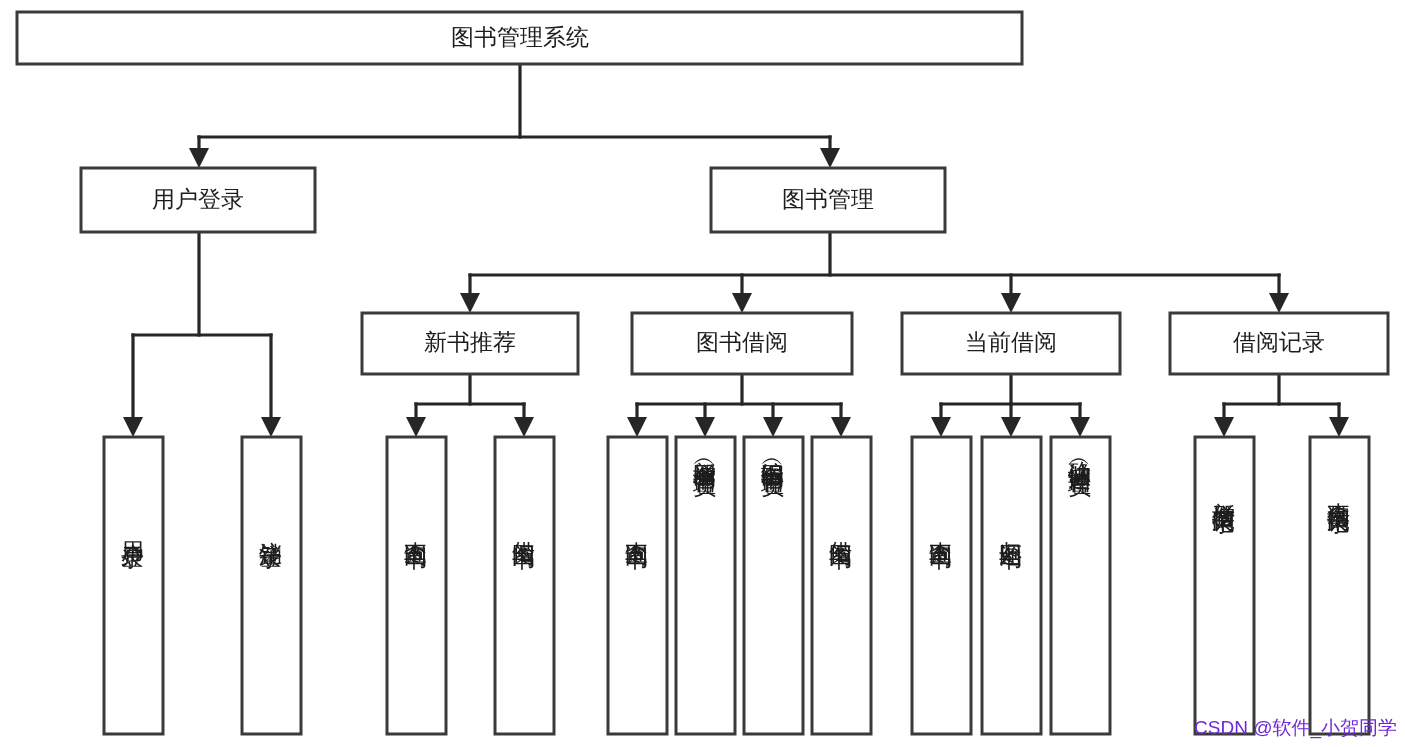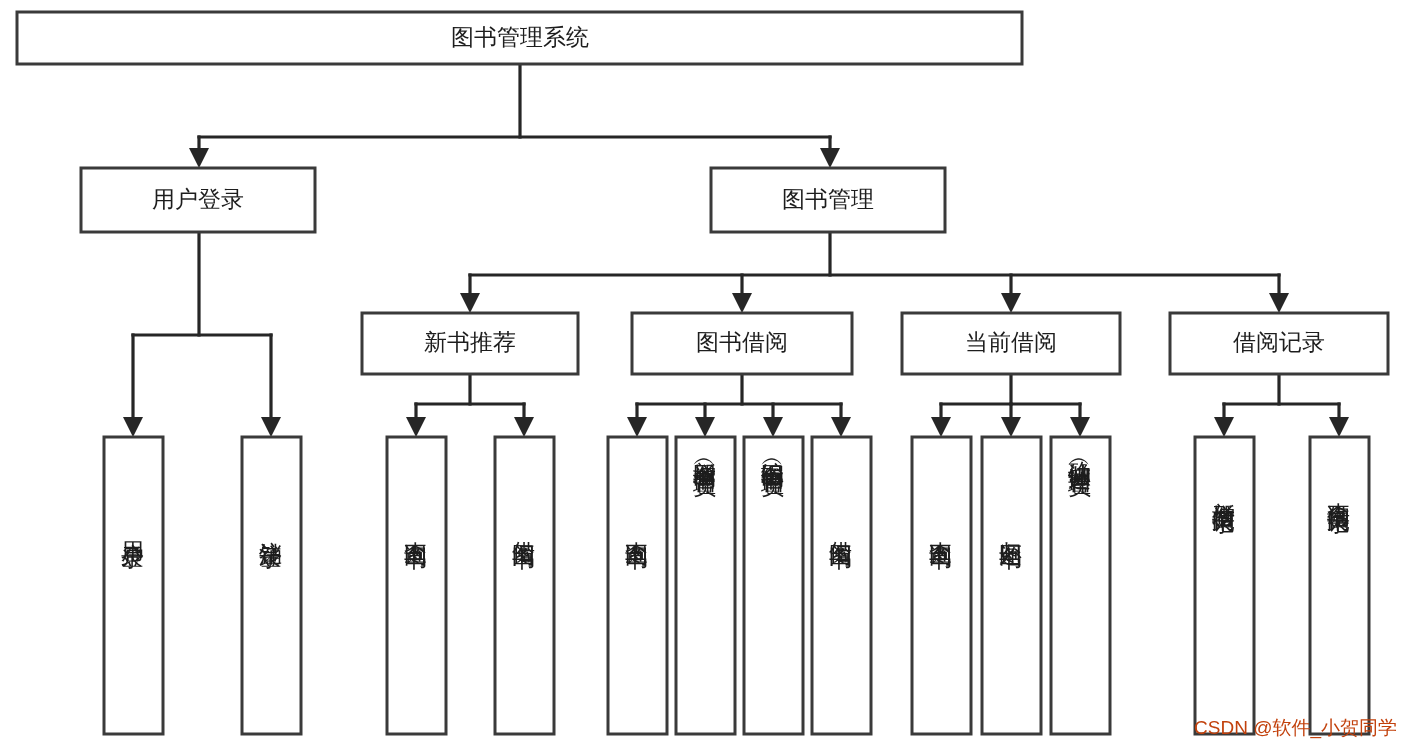--- a/index.html
+++ b/index.html
@@ -54,21 +54,21 @@
     writing-mode: vertical-rl;
     text-orientation: upright;
     letter-spacing: 2px;
   }
   .watermark {
     position: absolute;
     right: 8px;
     bottom: 6px;
     font-family: "Liberation Sans", "DejaVu Sans", sans-serif;
     font-size: 19px;
-    color: #c2410c;
+    color: #6d28d9;
     white-space: nowrap;
     user-select: none;
   }
 </style>
 </head>
 <body>
 
 <div id="canvas">
 
   <svg id="diagram-svg" viewBox="0 0 1405 747">

